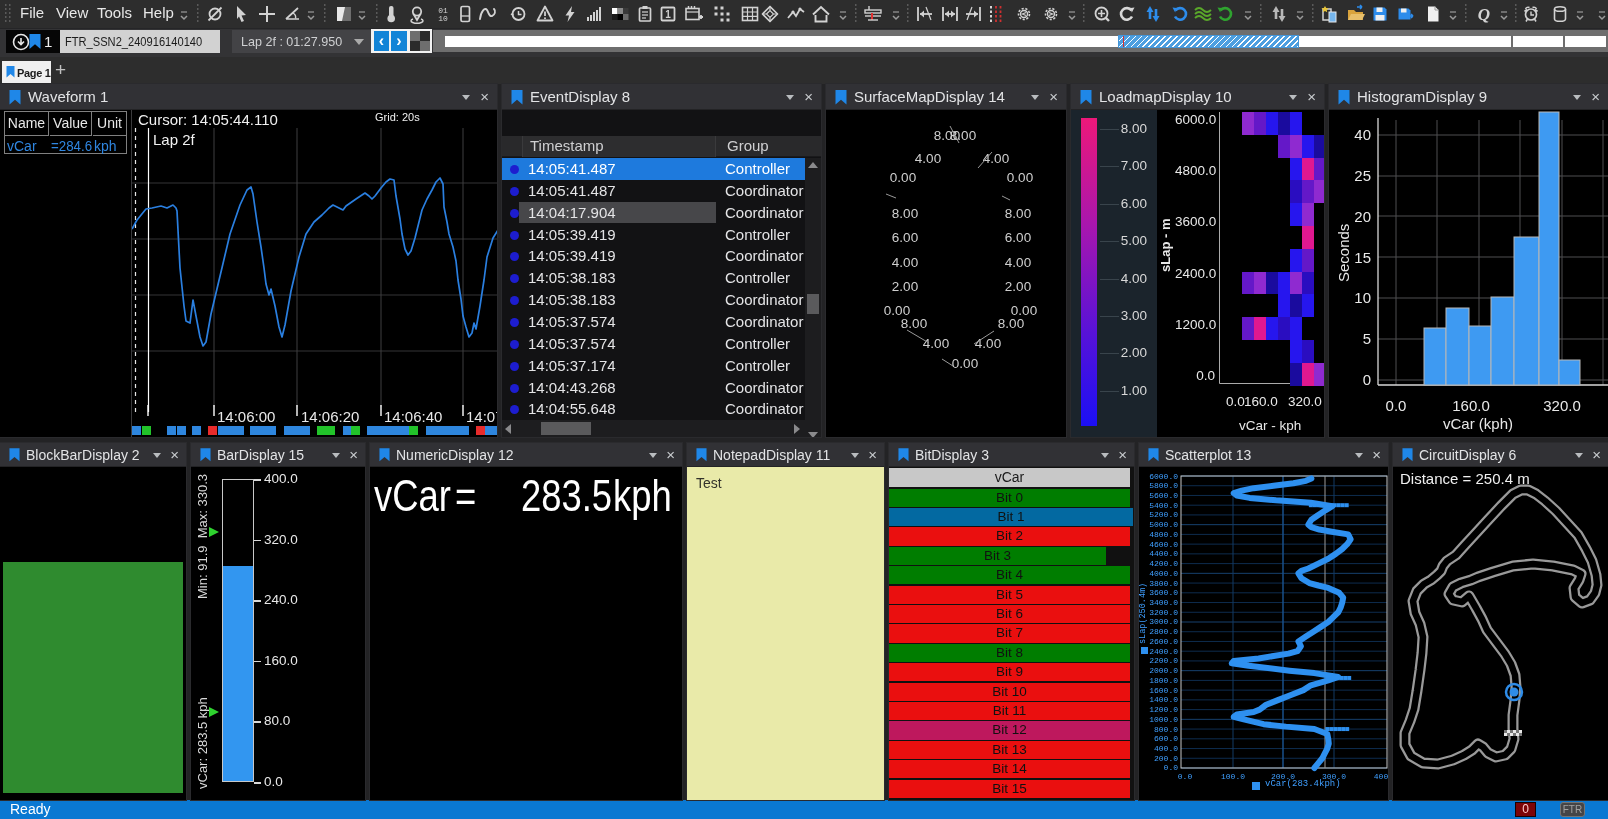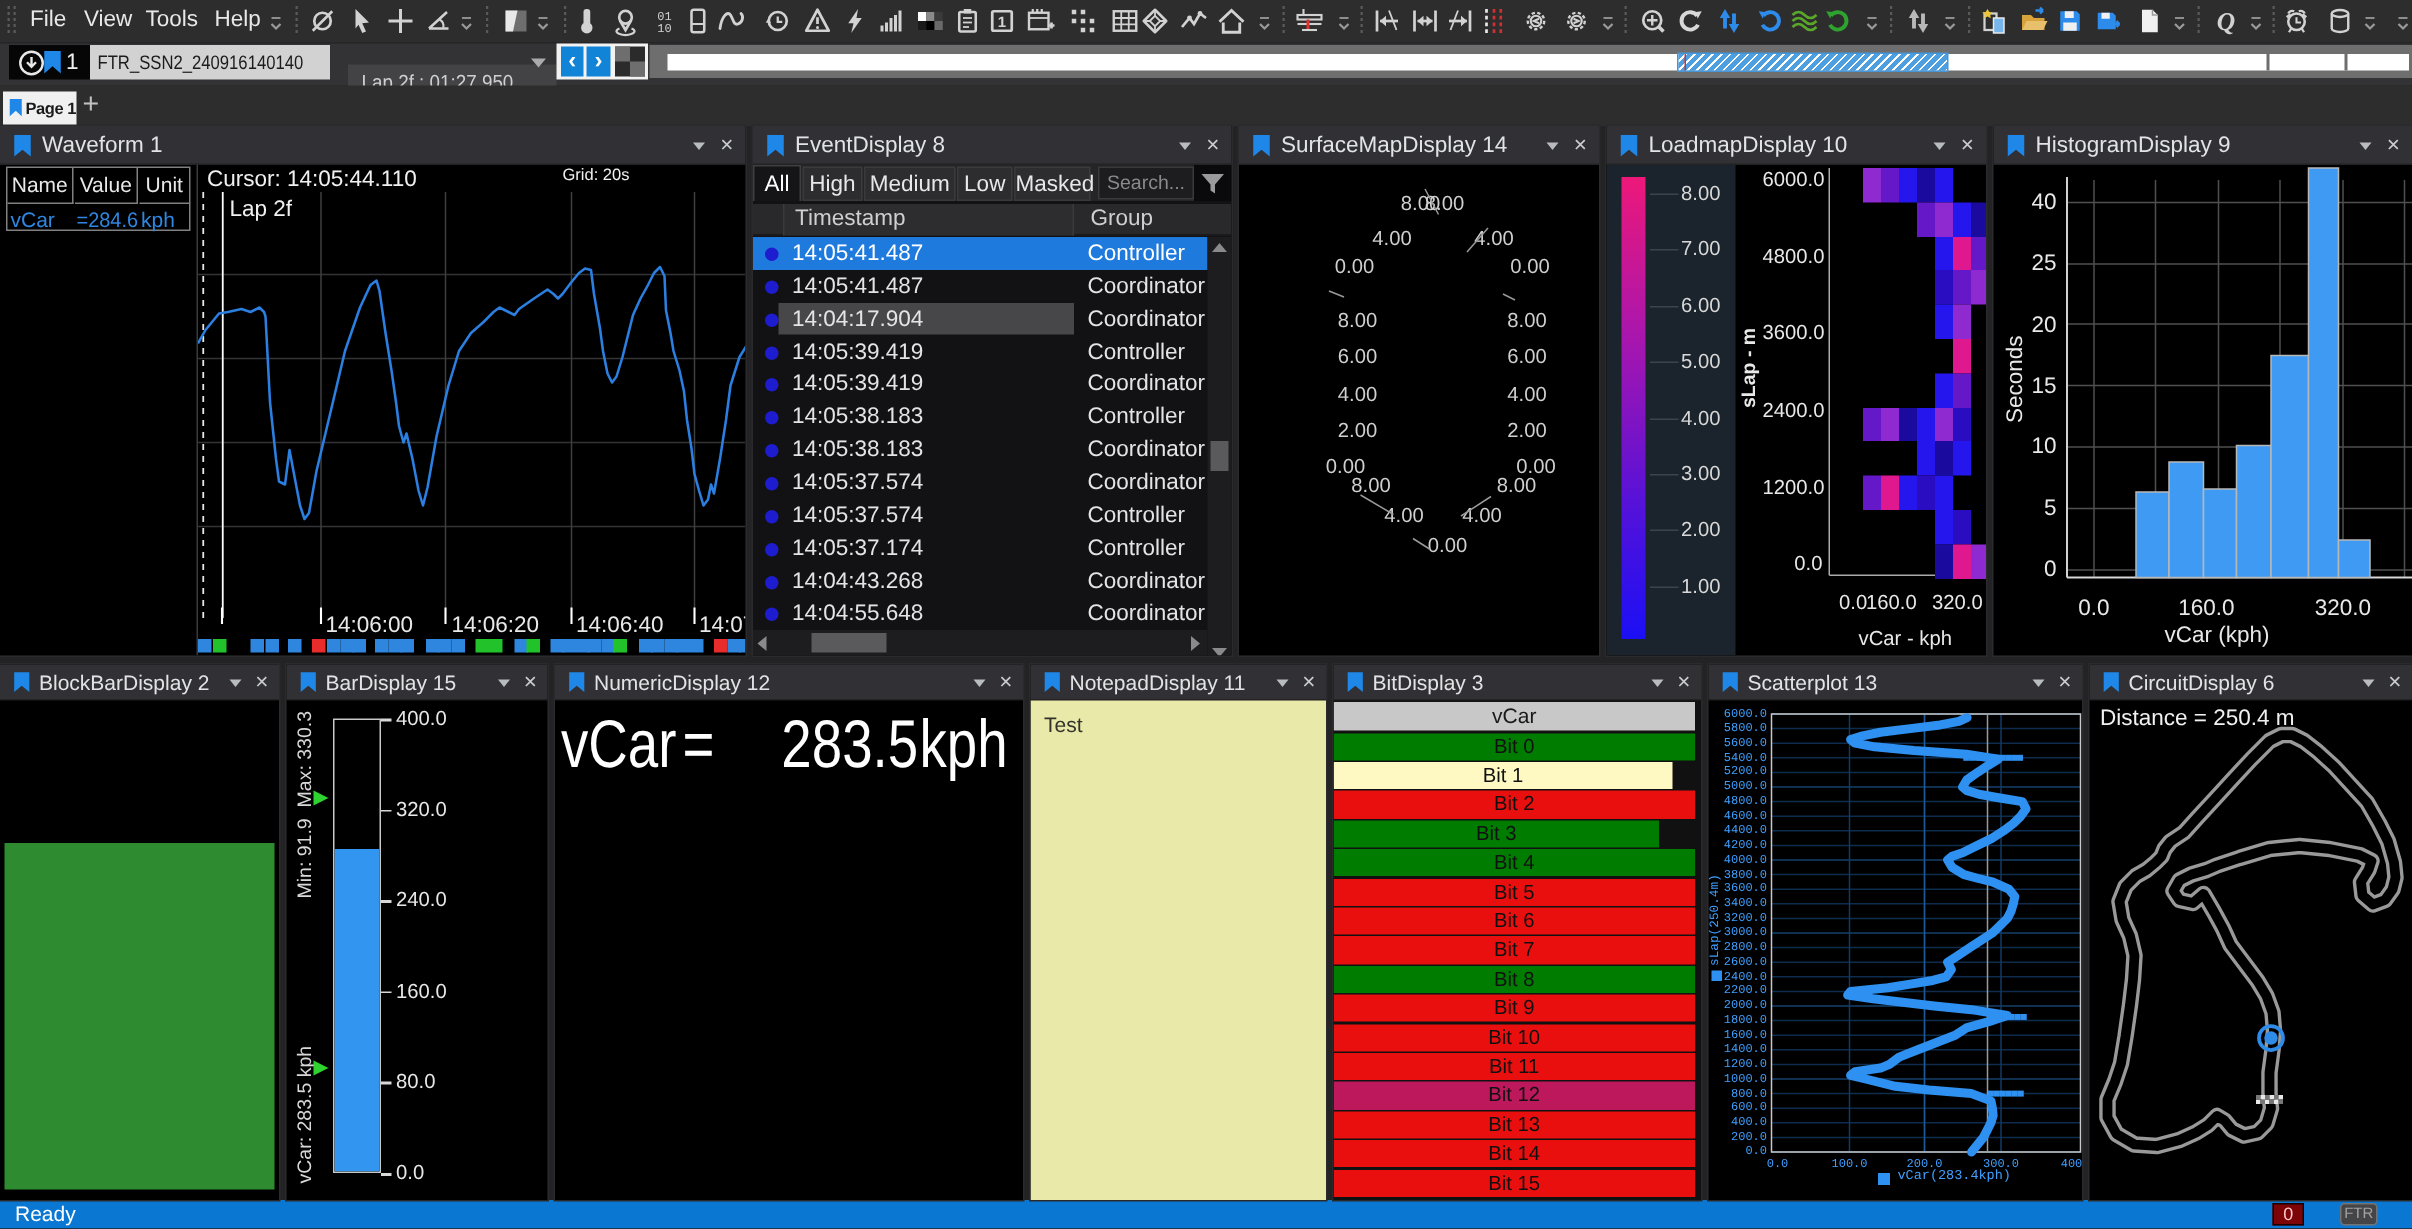--- a/index.html
+++ b/index.html
@@ -365,21 +365,21 @@
       <circle cx="9" cy="9" r="7.5" fill="none" stroke="#e8e8e8" stroke-width="1.6"></circle>
       <path d="M9,5v6M6,8.5l3,3l3,-3" stroke="#e8e8e8" stroke-width="1.6" fill="none"></path>
     </svg>
   <svg class="abs" style="left:29px;top:5px" width="12" height="16">
       <path d="M0.5,0h11v15l-5.5,-4.8l-5.5,4.8z" fill="#1f87e8"></path>
     </svg>
   <div class="abs" style="left:44px;top:4px;font-size:15px;color:#f0f0f0">1</div>
   <div class="abs" style="left:60px;top:1px;width:160px;height:23px;background:#d2d2d2;color:#1c1c1c;font-size:13px;line-height:23px;overflow:hidden">
       <div style="position:absolute;left:5px;top:0;white-space:nowrap;transform:scaleX(0.855);transform-origin:left center">FTR_SSN2_240916140140</div>
     </div>
-  <div class="abs" style="left:232px;top:14px;width:139px;height:23px;background:#434346;color:#cfd0d2;font-size:13.5px;line-height:23px;overflow:hidden">
+  <div class="abs" style="left:232px;top:1px;width:139px;height:23px;background:#434346;color:#cfd0d2;font-size:13.5px;line-height:23px;overflow:hidden">
       <div style="position:absolute;left:9px;top:0;white-space:nowrap;transform:scaleX(0.93);transform-origin:left center">Lap 2f : 01:27.950</div>
     </div>
   <div class="abs" style="left:354px;top:10px;width:0;height:0;border-left:5px solid transparent;border-right:5px solid transparent;border-top:6px solid #aaa"></div>
   <div class="abs" style="left:371px;top:0px;width:61px;height:24px;background:#f2f2f2"></div>
   <div class="abs" style="left:374px;top:2px;width:15px;height:20px;background:#1284d7;color:#fff;font-weight:bold;font-size:16px;text-align:center;line-height:19px">‹</div>
   <div class="abs" style="left:391px;top:2px;width:16px;height:20px;background:#1284d7;color:#fff;font-weight:bold;font-size:16px;text-align:center;line-height:19px">›</div>
   <div class="abs" style="left:410px;top:2px;width:20px;height:20px;background:#2b2b2b">
      <div class="abs" style="left:0;top:0;width:10px;height:10px;background:#6e6e6e"></div>
      <div class="abs" style="left:10px;top:10px;width:10px;height:10px;background:#6e6e6e"></div>
   </div>
@@ -502,33 +502,20 @@
   <div class="phead">
       <svg class="bm" viewBox="0 0 12 15">
         <path d="M0.5,0h11v14.4l-5.5,-4.6l-5.5,4.6z" fill="#1f87e8"></path>
       </svg>
       <span class="ttl">EventDisplay 8</span>
     <div class="dn" style="right:27px;top:11px"></div>
       <div class="xx" style="right:8px">×</div>
     </div>
   <div class="pbody" style="background:#121214">
 
-    <div class="abs" style="left:0;top:0;width:319px;height:24px;background:#252527">
-      <div class="abs" style="left:0px;top:0px;width:32px;height:24px;background:#151517;border:1px solid #3f3f41;border-bottom:none;color:#fff;font-size:15px;text-align:center;line-height:23px">All</div>
-      <div class="abs" style="left:33px;top:1px;width:40px;height:23px;background:#2d2d2f;border:1px solid #3a3a3c;color:#e8e8e8;font-size:15px;text-align:center;line-height:22px">High</div>
-      <div class="abs" style="left:74px;top:1px;width:61px;height:23px;background:#2d2d2f;border:1px solid #3a3a3c;color:#e8e8e8;font-size:15px;text-align:center;line-height:22px">Medium</div>
-      <div class="abs" style="left:136px;top:1px;width:37px;height:23px;background:#2d2d2f;border:1px solid #3a3a3c;color:#e8e8e8;font-size:15px;text-align:center;line-height:22px">Low</div>
-      <div class="abs" style="left:174px;top:1px;width:51px;height:23px;background:#2d2d2f;border:1px solid #3a3a3c;color:#e8e8e8;font-size:15px;text-align:center;line-height:22px">Masked</div>
-      <div class="abs" style="left:230px;top:1px;width:64px;height:22px;background:#1d1d1f;border:1px solid #3a3a3c;color:#8a8a8c;font-size:13px;line-height:20px;padding-left:5px">Search...</div>
-      <div class="abs" style="left:294px;top:0px;width:25px;height:24px;background:#0a0a0c">
-        <svg width="25" height="24">
-            <path d="M5,6h15l-6,7v6l-3,-2v-4z" fill="#9a9a9c"></path>
-          </svg>
-      </div>
-    </div>
 
     <div class="abs" style="left:0;top:26px;width:319px;height:21px;background:#29292b;border-bottom:1px solid #1a1a1c">
       <div class="abs" style="left:20px;top:0;width:194px;height:21px;background:#2d2d2f;border-left:1px solid #3a3a3c;border-right:1px solid #3a3a3c"></div>
       <div class="abs" style="left:28px;top:1px;color:#cfcfd1;font-size:15px">Timestamp</div>
       <div class="abs" style="left:225px;top:1px;color:#cfcfd1;font-size:15px">Group</div>
     </div>
     <div id="evrows" class="abs" style="left:0;top:48px;width:303px;height:262px">
         <div style="position:absolute;left:0;top:0px;width:303px;height:21.85px;background:#1e7add;">
           <div style="position:absolute;left:8px;top:7px;width:9px;height:9px;border-radius:50%;background:#1d1dcf"></div>
           <div style="position:absolute;left:26px;top:2px;font-size:15px;color:#fff">14:05:41.487</div>
@@ -874,21 +861,21 @@
       <svg class="bm" style="top:5px;width:11px;height:14px" viewBox="0 0 12 15">
         <path d="M0.5,0h11v14.4l-5.5,-4.6l-5.5,4.6z" fill="#1f87e8"></path>
       </svg>
       <span class="ttl" style="left:26px">BitDisplay 3</span>
     <div class="dn" style="right:25px;top:10px"></div>
       <div class="xx" style="right:7px;line-height:24px">×</div>
     </div>
   <div class="pbody" style="top:24px;background:#111" id="bitbody">
       <div style="position:absolute;left:0;top:1px;width:241px;height:19px;background:#c8c8c8;color:#1a1a1a;font-size:14px;text-align:center;line-height:19px">vCar</div>
       <div style="position:absolute;left:0;top:21.5px;width:241px;height:18.4px;background:#007d00;color:#111;font-size:13.5px;text-align:center;line-height:18px">Bit 0</div>
-      <div style="position:absolute;left:0;top:40.9px;width:226px;height:18.4px;background:#fef9c3;color:#111;font-size:13.5px;text-align:center;line-height:18px">Bit 1</div>
+      <div style="position:absolute;left:0;top:40.9px;width:244px;height:18.4px;background:#0369a1;color:#111;font-size:13.5px;text-align:center;line-height:18px">Bit 1</div>
       <div style="position:absolute;left:0;top:60.3px;width:241px;height:18.4px;background:#ea0f0f;color:#111;font-size:13.5px;text-align:center;line-height:18px">Bit 2</div>
       <div style="position:absolute;left:0;top:79.69999999999999px;width:217px;height:18.4px;background:#007d00;color:#111;font-size:13.5px;text-align:center;line-height:18px">Bit 3</div>
       <div style="position:absolute;left:0;top:99.1px;width:241px;height:18.4px;background:#007d00;color:#111;font-size:13.5px;text-align:center;line-height:18px">Bit 4</div>
       <div style="position:absolute;left:0;top:118.5px;width:241px;height:18.4px;background:#ea0f0f;color:#111;font-size:13.5px;text-align:center;line-height:18px">Bit 5</div>
       <div style="position:absolute;left:0;top:137.89999999999998px;width:241px;height:18.4px;background:#ea0f0f;color:#111;font-size:13.5px;text-align:center;line-height:18px">Bit 6</div>
       <div style="position:absolute;left:0;top:157.29999999999998px;width:241px;height:18.4px;background:#ea0f0f;color:#111;font-size:13.5px;text-align:center;line-height:18px">Bit 7</div>
       <div style="position:absolute;left:0;top:176.7px;width:241px;height:18.4px;background:#007d00;color:#111;font-size:13.5px;text-align:center;line-height:18px">Bit 8</div>
       <div style="position:absolute;left:0;top:196.1px;width:241px;height:18.4px;background:#ea0f0f;color:#111;font-size:13.5px;text-align:center;line-height:18px">Bit 9</div>
       <div style="position:absolute;left:0;top:215.5px;width:241px;height:18.4px;background:#ea0f0f;color:#111;font-size:13.5px;text-align:center;line-height:18px">Bit 10</div>
       <div style="position:absolute;left:0;top:234.89999999999998px;width:241px;height:18.4px;background:#ea0f0f;color:#111;font-size:13.5px;text-align:center;line-height:18px">Bit 11</div>

